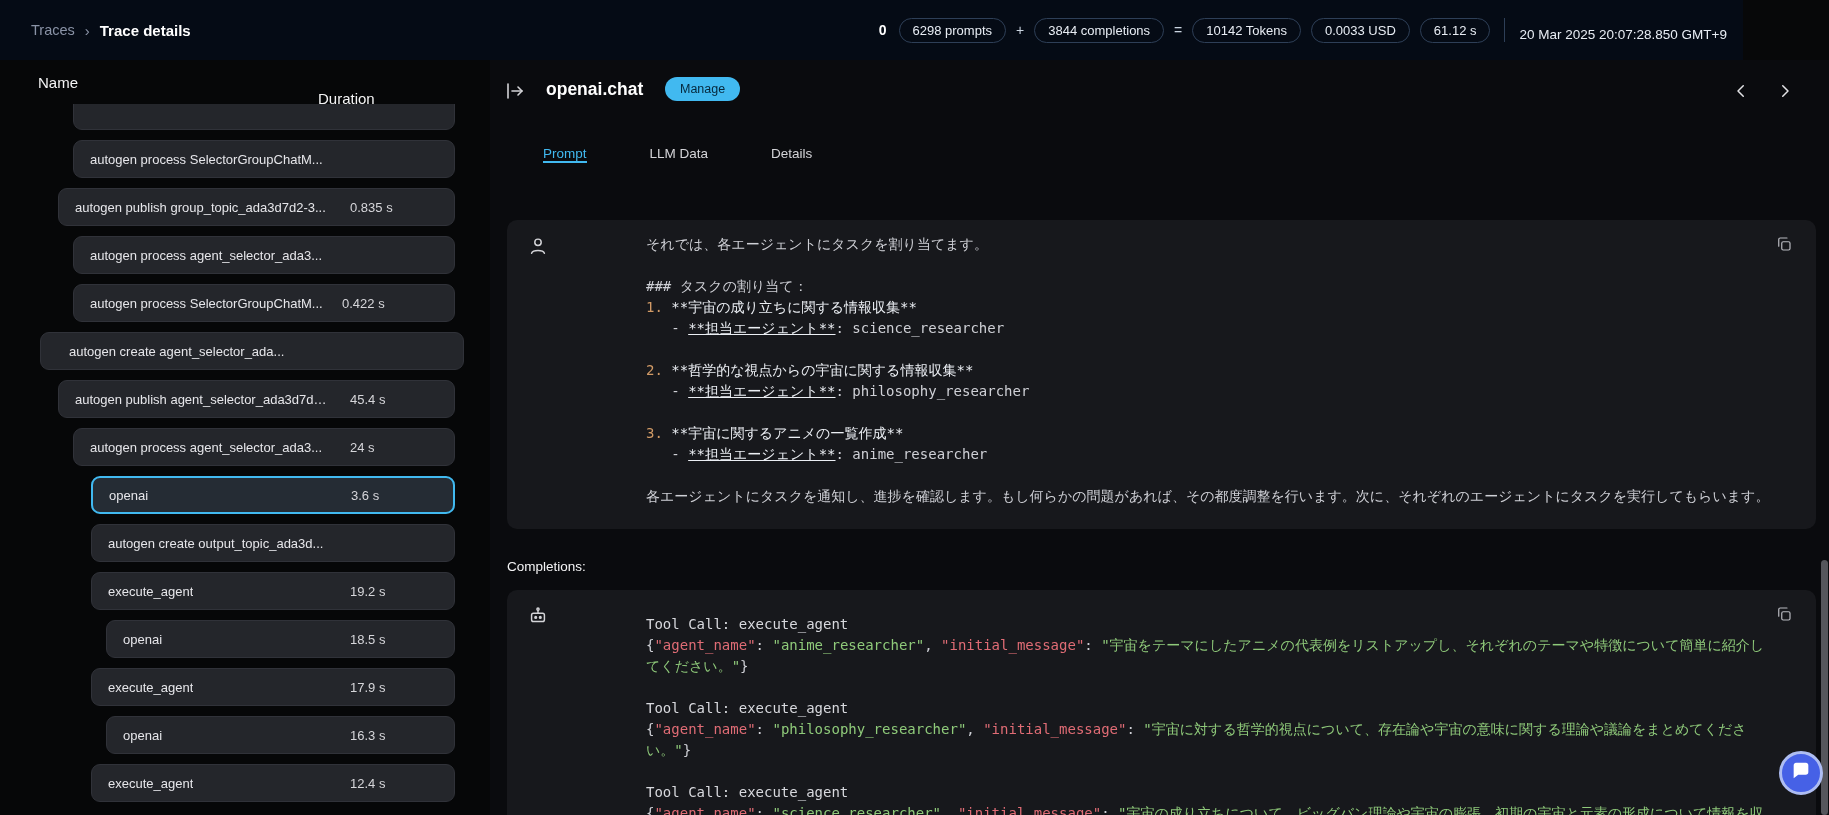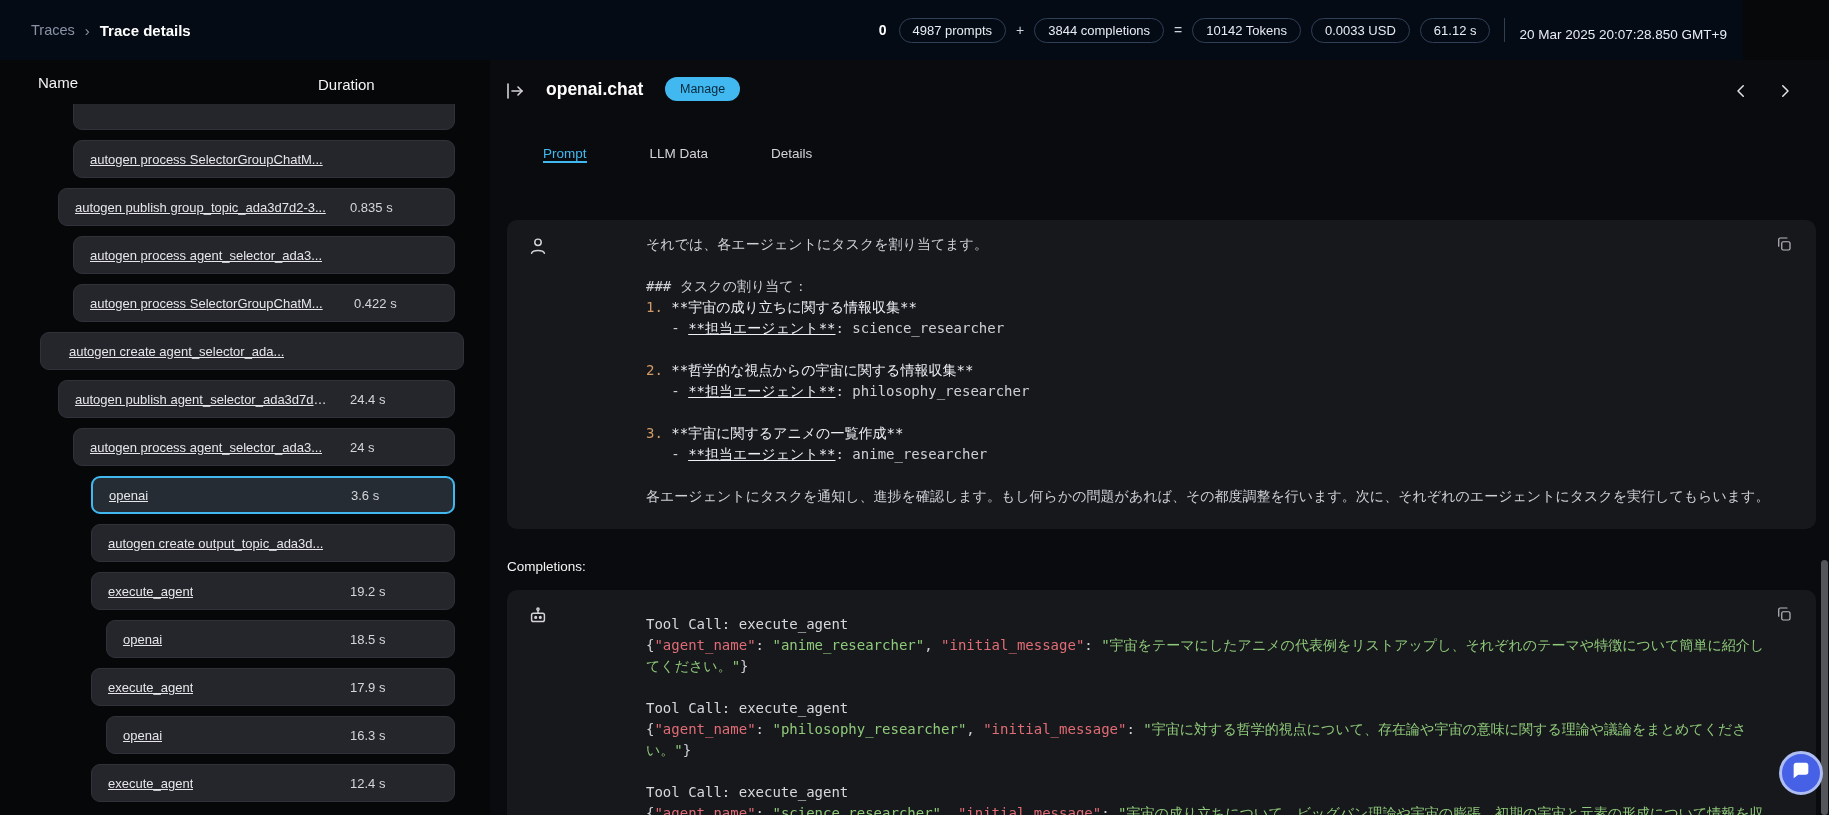--- a/index.html
+++ b/index.html
@@ -23,27 +23,27 @@
   .stat-zero{color:#ffffff;font-size:14px;font-weight:700;margin-right:2px;}
   .pill{border:1px solid #2e3f57;border-radius:999px;padding:4px 13px;font-size:13px;color:#e8edf4;}
   .op{color:#cbd5e1;font-size:14px;}
   .stats-divider{width:1px;height:24px;background:#2e3f57;margin:0 4px;}
   .timestamp{font-size:13.5px;color:#e8edf4;margin-top:8px;}
 
   
   .sidebar{position:absolute;top:60px;left:0;width:490px;height:755px;background:#060708;}
   .tree-headers{position:relative;height:44px;}
   .th-name{position:absolute;left:38px;top:14px;font-size:15px;color:#f4f4f5;}
-  .th-duration{position:absolute;left:318px;top:16px;font-size:15px;color:#f4f4f5;}
+  .th-duration{position:absolute;left:318px;top:30px;font-size:15px;color:#f4f4f5;}
   .tree-list{position:absolute;top:44px;left:0;right:0;bottom:0;overflow:hidden;}
   .tree-item{position:relative;height:38px;border-radius:9px;background:#24262b;
     border:1px solid #303239;margin-bottom:10px;display:flex;align-items:center;cursor:pointer;}
   .tree-item.selected{border:2px solid var(--accent);background:#252c34;}
   .tree-label{padding-left:16px;font-size:13px;color:#e6e6ea;white-space:nowrap;
-    overflow:hidden;text-overflow:ellipsis;max-width:270px;text-decoration:underline;}
+    overflow:hidden;text-overflow:ellipsis;max-width:270px;}
   .tree-duration{position:absolute;top:50%;transform:translateY(-50%);font-size:13px;color:#d6d6da;}
 
   
   .detail{position:absolute;top:60px;left:490px;width:1339px;height:755px;background:#0a0b0e;}
   .detail-header{position:relative;height:62px;}
   .enter-icon{position:absolute;left:15px;top:21px;color:#d4d4d8;}
   .detail-title{position:absolute;left:56px;top:19px;font-size:17.5px;font-weight:700;color:#ffffff;}
   .manage-btn{position:absolute;left:175px;top:17px;background:var(--accent);color:#06283c;
     border:none;border-radius:999px;padding:5px 15px;font-size:12.5px;font-weight:500;cursor:pointer;
     font-family:"Liberation Sans",sans-serif;}
@@ -85,21 +85,21 @@
 <body>
 
 <div class="topbar">
   <div class="breadcrumb">
     <span class="crumb-root">Traces</span>
     <span class="crumb-sep">›</span>
     <span class="crumb-current">Trace details</span>
   </div>
   <div class="stats">
     <span class="stat-zero">0</span>
-    <span class="pill">4987 prompts</span>
+    <span class="pill">6298 prompts</span>
     <span class="op">+</span>
     <span class="pill">3844 completions</span>
     <span class="op">=</span>
     <span class="pill">10142 Tokens</span>
     <span class="pill">0.0033 USD</span>
     <span class="pill">61.12 s</span>
     <span class="stats-divider"></span>
     <span class="timestamp">20 Mar 2025 20:07:28.850 GMT+9</span>
   </div>
 </div>
@@ -118,28 +118,28 @@
       </div>
       <div class="tree-item" style="margin-left: 58px; width: 397px;">
         <span class="tree-label">autogen publish group_topic_ada3d7d2-3...</span>
         <span class="tree-duration" style="left: 291px;">0.835 s</span>
       </div>
       <div class="tree-item" style="margin-left: 73px; width: 382px;">
         <span class="tree-label">autogen process agent_selector_ada3...</span>
       </div>
       <div class="tree-item" style="margin-left: 73px; width: 382px;">
         <span class="tree-label">autogen process SelectorGroupChatM...</span>
-        <span class="tree-duration" style="left: 280px;">0.422 s</span>
+        <span class="tree-duration" style="left: 268px;">0.422 s</span>
       </div>
       <div class="tree-item" style="margin-left: 40px; width: 424px; padding-left: 12px;">
         <span class="tree-label">autogen create agent_selector_ada...</span>
       </div>
       <div class="tree-item" style="margin-left: 58px; width: 397px;">
         <span class="tree-label">autogen publish agent_selector_ada3d7d2...</span>
-        <span class="tree-duration" style="left: 291px;">24.4 s</span>
+        <span class="tree-duration" style="left: 291px;">45.4 s</span>
       </div>
       <div class="tree-item" style="margin-left: 73px; width: 382px;">
         <span class="tree-label">autogen process agent_selector_ada3...</span>
         <span class="tree-duration" style="left: 276px;">24 s</span>
       </div>
       <div class="tree-item selected" style="margin-left: 91px; width: 364px;">
         <span class="tree-label">openai</span>
         <span class="tree-duration" style="left: 258px;">3.6 s</span>
       </div>
       <div class="tree-item" style="margin-left: 91px; width: 364px;">

